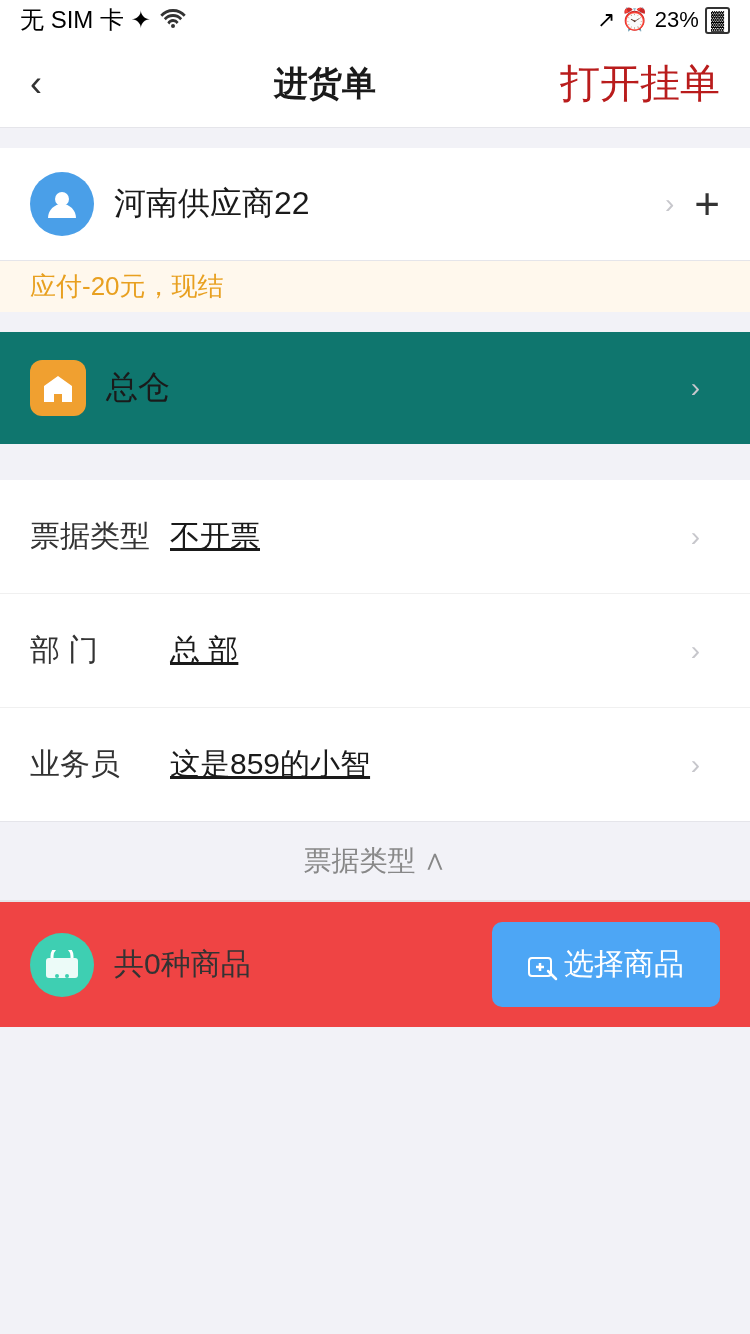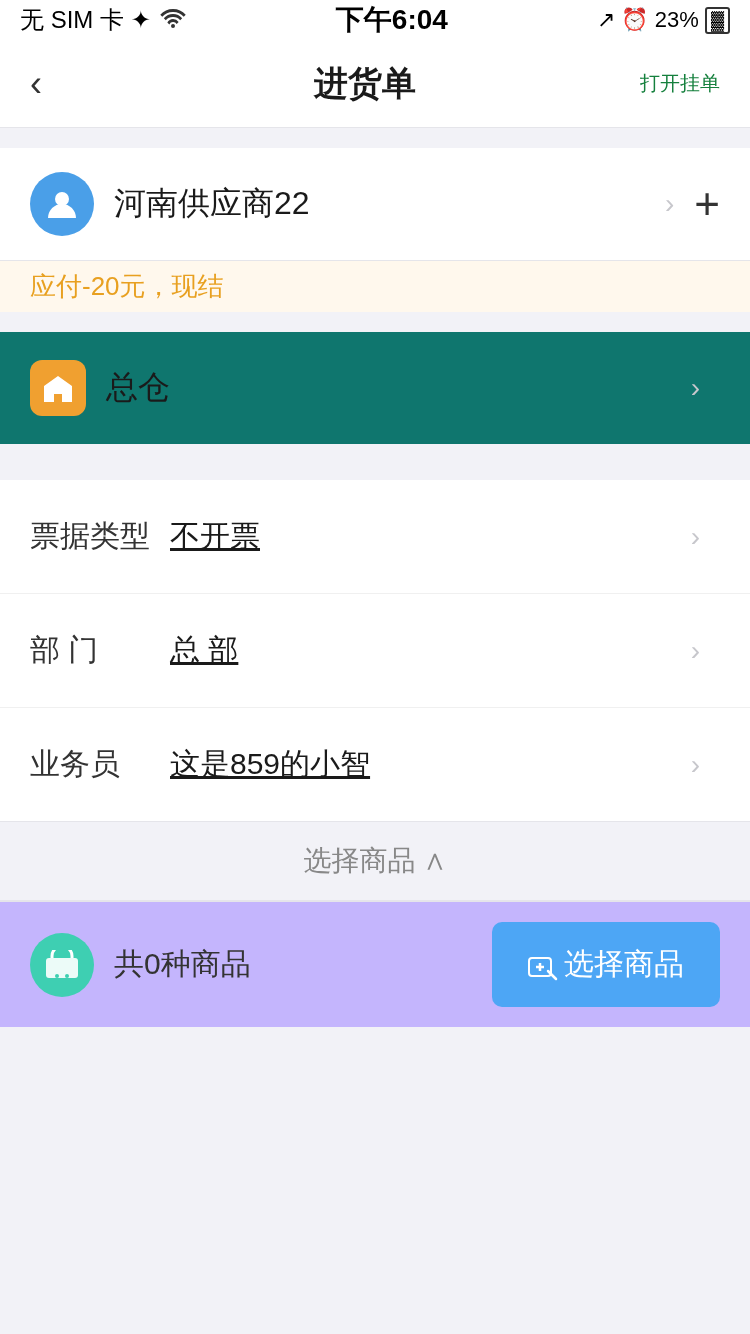--- a/index.html
+++ b/index.html
@@ -42,22 +42,22 @@
       color: #333;
       cursor: pointer;
       width: 60px;
     }
     .nav-title {
       font-size: 34px;
       font-weight: 600;
       color: #1a1a1a;
     }
     .nav-action {
-      font-size: 20px;
-      color: #15803d;
+      font-size: 40px;
+      color: #b91c1c;
       cursor: pointer;
       font-family: Liberation Mono, monospace;
     }
 
     
     .section-gap {
       height: 20px;
       background: #f2f2f7;
     }
 
@@ -183,21 +183,21 @@
       color: #888;
       cursor: pointer;
       border-top: 1px solid #e5e5ea;
       border-bottom: 1px solid #e5e5ea;
     }
 
     
     .bottom-bar {
       display: flex;
       align-items: center;
-      background: #c4b5fd;
+      background: #ef4444;
       padding: 20px 30px;
       margin-top: 0;
       border-top: 1px solid #e5e5ea;
     }
     .product-icon-wrap {
       width: 64px;
       height: 64px;
       border-radius: 50%;
       background: #3ecfb2;
       display: flex;
@@ -235,21 +235,20 @@
 
 <div class="status-bar">
   <div class="status-left">
     <span>无 SIM 卡 ✦</span>
     <span>
       <svg width="28" height="22" viewBox="0 0 28 22">
         <path d="M14 18a2 2 0 110 4 2 2 0 010-4zm0-5a7 7 0 015.66 2.88l-2 2A4 4 0 0014 16a4 4 0 00-3.66 2.38l-2-2A7 7 0 0114 13zm0-5a12 12 0 019.19 4.31l-2 2A9 9 0 0014 11a9 9 0 00-7.19 3.31l-2-2A12 12 0 0114 8zm0-5a17 17 0 0112.73 5.73l-2 2A14 14 0 0014 6a14 14 0 00-10.73 4.73l-2-2A17 17 0 0114 3z" fill="#333"></path>
       </svg>
     </span>
   </div>
-  <div class="status-center">下午6:04</div>
   <div class="status-right">
     <span>↗</span>
     <span>⏰</span>
     <span>23%</span>
     <span style="border:2px solid #333;border-radius:3px;padding:1px 4px;font-size:18px;">▓</span>
   </div>
 </div>
 
 <div class="nav-bar">
   <div class="nav-back">‹</div>
@@ -307,21 +306,21 @@
     <div class="form-row">
       <div class="form-label">业务员</div>
       <div class="form-value">这是859的小智</div>
       <div class="chevron-right">›</div>
     </div>
 
 
   </div>
 
   <div class="collapse-bar">
-    <span>选择商品 ∧</span>
+    <span>票据类型 ∧</span>
   </div>
 
   <div class="bottom-bar">
     <div class="product-icon-wrap">
       <svg width="36" height="30" viewBox="0 0 36 30">
         <rect x="2" y="8" width="32" height="20" rx="3" fill="#fff" fill-opacity="0.9"></rect>
         <path d="M8 8V6a10 10 0 0120 0v2" stroke="#fff" stroke-width="3" fill="none"></path>
         <circle cx="13" cy="26" r="2" fill="#3ecfb2"></circle>
         <circle cx="23" cy="26" r="2" fill="#3ecfb2"></circle>
       </svg>

